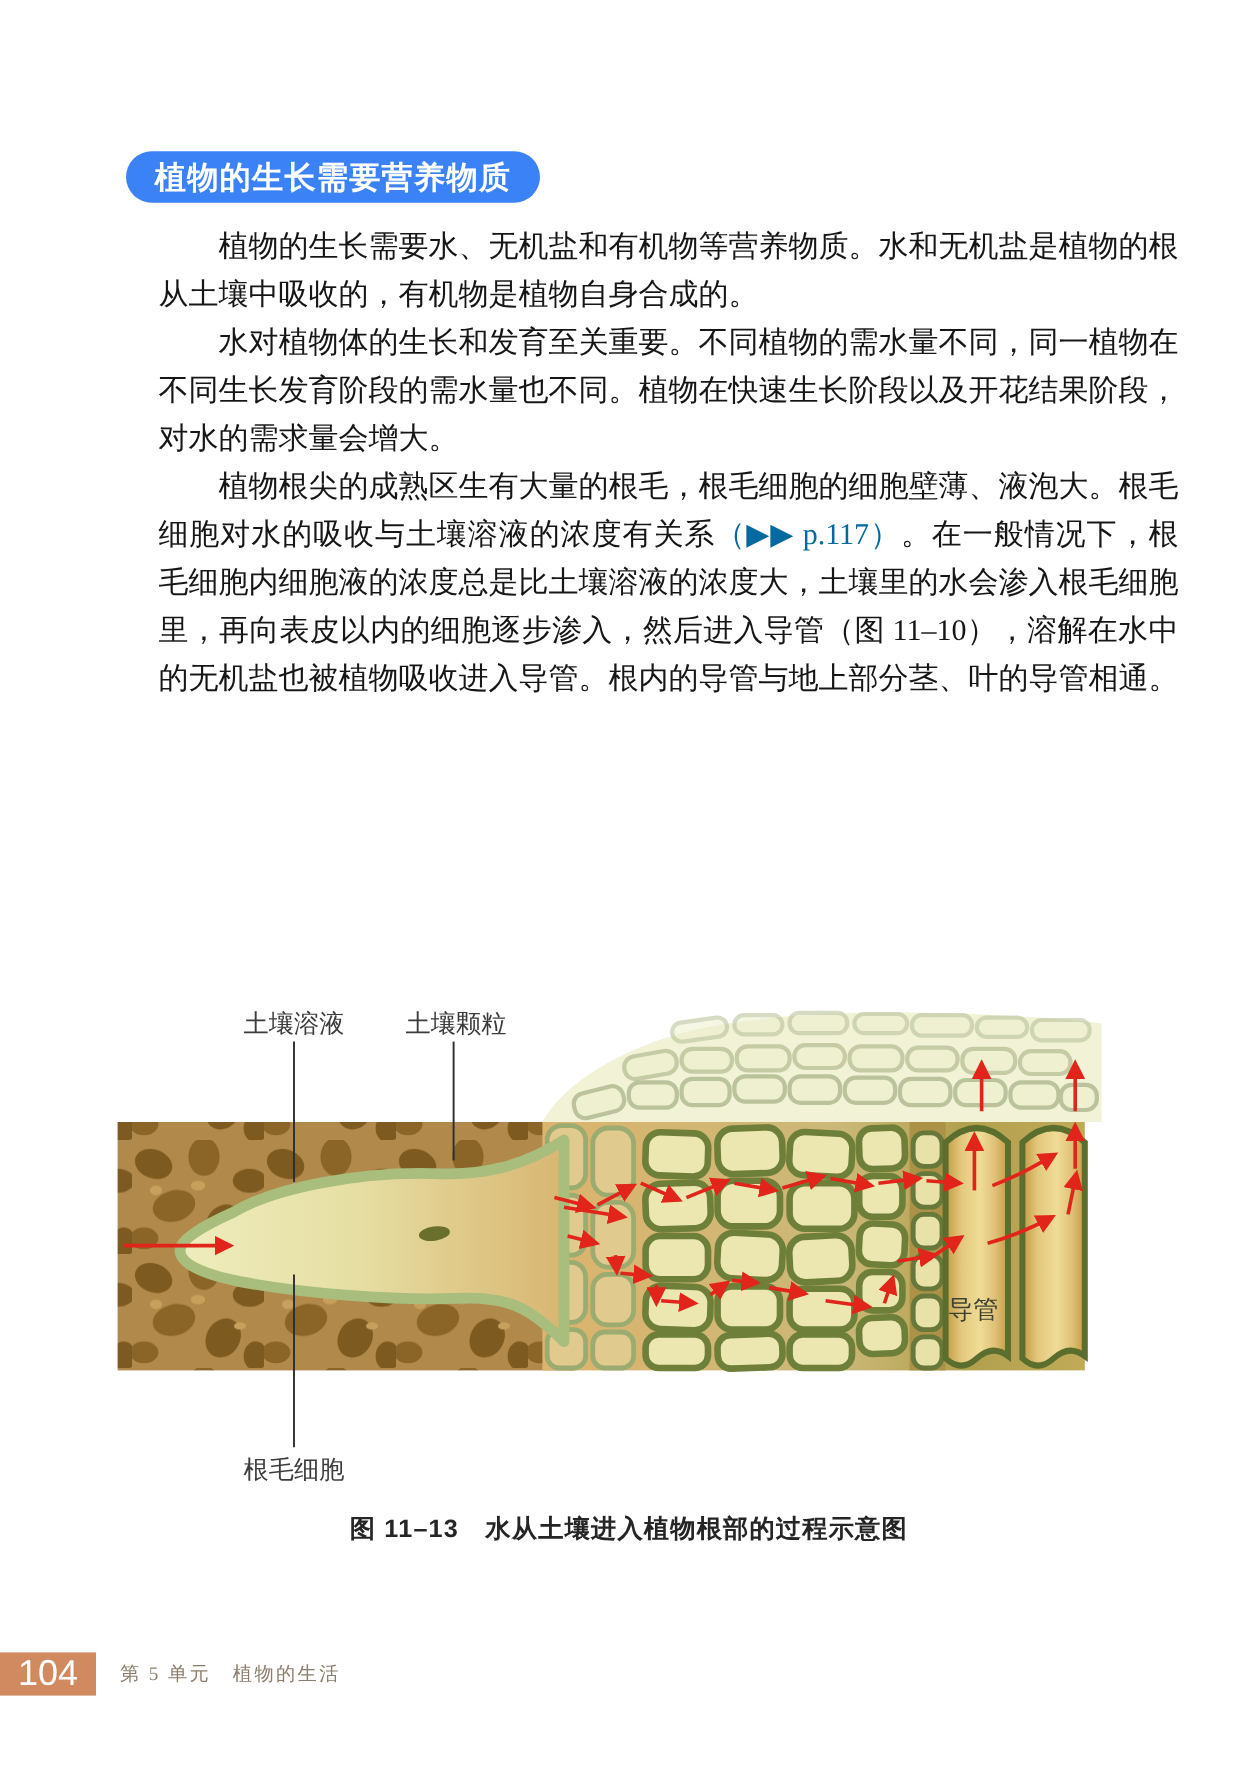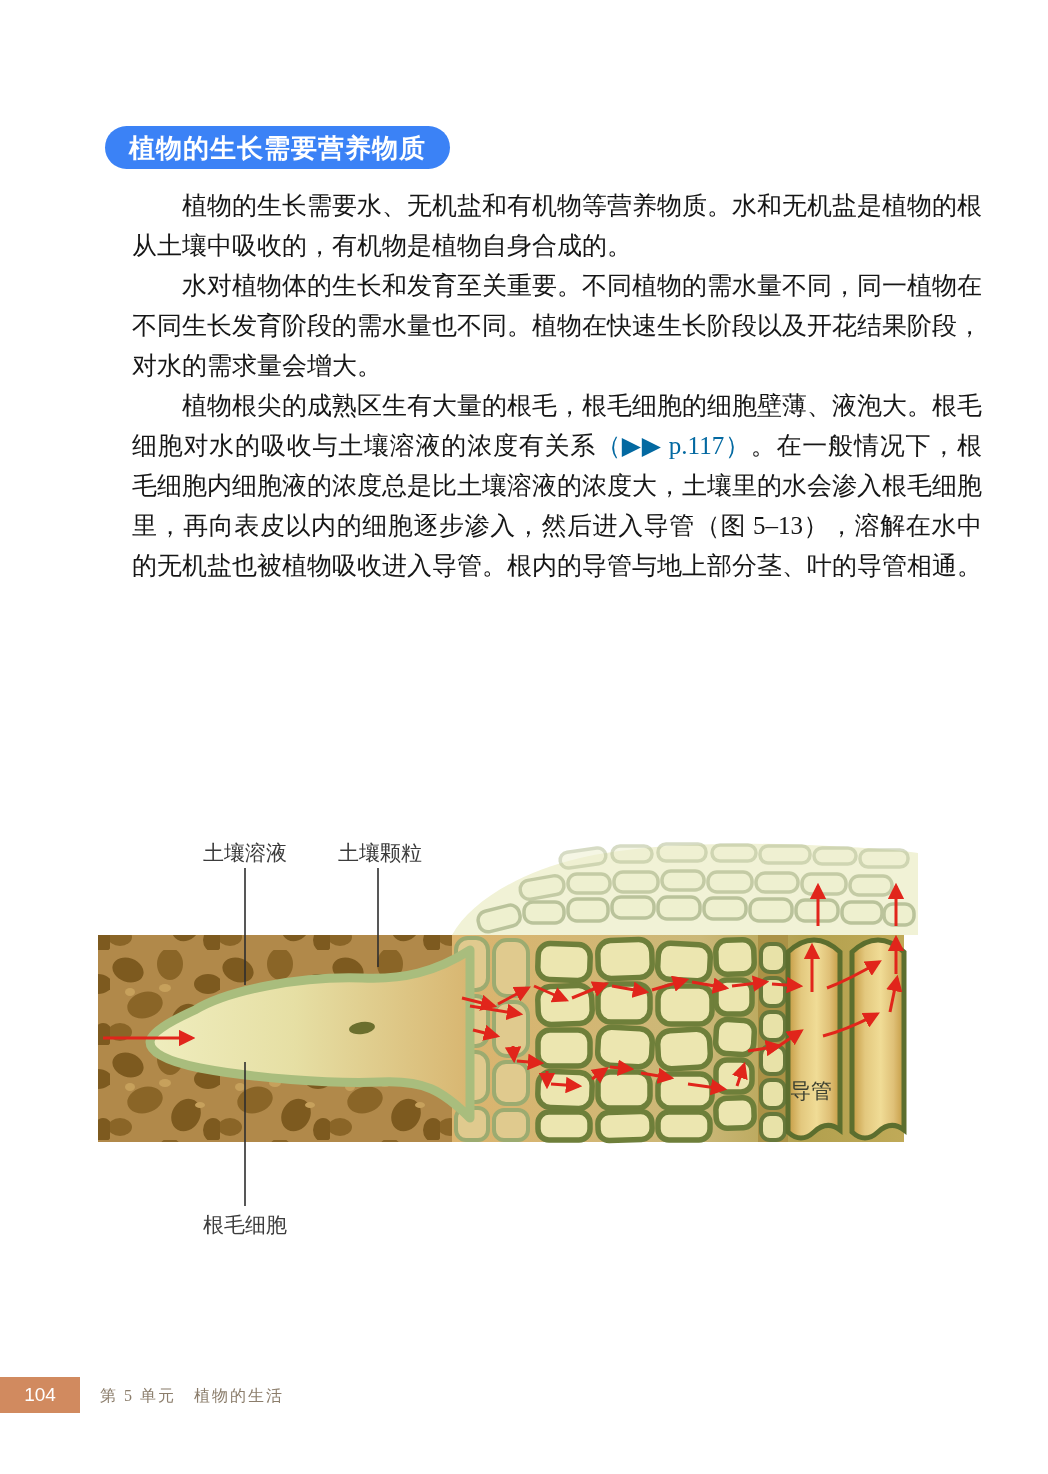--- a/index.html
+++ b/index.html
@@ -25,40 +25,40 @@
   .figure-wrap{position:absolute;left:0;top:0;}
   .caption{
     position:absolute;left:0;top:1260px;width:1048px;text-align:center;
     font-family:"Liberation Sans","DejaVu Sans",sans-serif;
     font-weight:bold;font-size:21px;color:#252525;letter-spacing:1px;
   }
   
   .page-num-box{
     position:absolute;left:0;top:1377px;width:80px;height:36px;
     background:#d18a5f;color:#ffffff;text-align:center;line-height:36px;
-    font-family:"Liberation Sans","DejaVu Sans",sans-serif;font-size:19px;
+    font-family:"Liberation Sans","DejaVu Sans",sans-serif;font-size:30px;
   }
   .unit-title{
     position:absolute;left:100px;top:1382px;height:28px;line-height:28px;
     font-family:"Liberation Serif","DejaVu Serif",serif;
     font-size:16px;color:#8b7d6b;letter-spacing:2px;
   }
   svg text{font-family:"Liberation Sans","DejaVu Sans",sans-serif;}
 </style>
 </head>
 <body>
 
 <div class="page">
 
   <div class="badge">植物的生长需要营养物质</div>
 
   <div class="body-text">
     <p>植物的生长需要水、无机盐和有机物等营养物质。水和无机盐是植物的根从土壤中吸收的，有机物是植物自身合成的。</p>
     <p>水对植物体的生长和发育至关重要。不同植物的需水量不同，同一植物在不同生长发育阶段的需水量也不同。植物在快速生长阶段以及开花结果阶段，对水的需求量会增大。</p>
-    <p><span>植物根尖的成熟区生有大量的根毛，根毛细胞的细胞壁薄、液泡大。根毛细胞对水的吸收与土壤溶液的浓度有关系</span><span class="ref-link">（▶▶ p.117）</span><span>。在一般情况下，根毛细胞内细胞液的浓度总是比土壤溶液的浓度大，土壤里的水会渗入根毛细胞里，再向表皮以内的细胞逐步渗入，然后进入导管（图 5–13），溶解在水中的无机盐也被植物吸收进入导管。根内的导管与地上部分茎、叶的导管相通。</span></p>
+    <p><span>植物根尖的成熟区生有大量的根毛，根毛细胞的细胞壁薄、液泡大。根毛细胞对水的吸收与土壤溶液的浓度有关系</span><span class="ref-link">（▶▶ p.117）</span><span>。在一般情况下，根毛细胞内细胞液的浓度总是比土壤溶液的浓度大，土壤里的水会渗入根毛细胞里，再向表皮以内的细胞逐步渗入，然后进入导管（图 11–10），溶解在水中的无机盐也被植物吸收进入导管。根内的导管与地上部分茎、叶的导管相通。</span></p>
   </div>
 
   <svg class="figure-wrap" width="1048" height="1474" viewBox="0 0 1048 1474">
     <defs>
       <pattern id="soilP" width="110" height="95" patternUnits="userSpaceOnUse">
         <rect width="110" height="95" fill="#b1894a"></rect>
         <ellipse cx="18" cy="20" rx="16" ry="12" fill="#7d5a1f" transform="rotate(20 18 20)"></ellipse>
         <ellipse cx="60" cy="14" rx="13" ry="16" fill="#8a6527"></ellipse>
         <ellipse cx="98" cy="34" rx="14" ry="10" fill="#7d5a1f"></ellipse>
         <ellipse cx="35" cy="55" rx="18" ry="13" fill="#8a6527" transform="rotate(-15 35 55)"></ellipse>
@@ -229,17 +229,18 @@
       <line x1="378" y1="868" x2="378" y2="967"></line>
       <line x1="245" y1="1062" x2="245" y2="1206"></line>
     </g>
 
     <text x="245" y="860" text-anchor="middle" font-size="21" fill="#3c3c3c">土壤溶液</text>
     <text x="380" y="860" text-anchor="middle" font-size="21" fill="#3c3c3c">土壤颗粒</text>
     <text x="245" y="1232" text-anchor="middle" font-size="21" fill="#3c3c3c">根毛细胞</text>
     <text x="790" y="1098" text-anchor="start" font-size="21" fill="#3e4232">导管</text>
   </svg>
 
+  <div class="caption">图 11–13　水从土壤进入植物根部的过程示意图</div>
 
   <div class="page-num-box">104</div>
   <div class="unit-title">第 5 单元　植物的生活</div>
 
 </div>
 
 </body></html>

